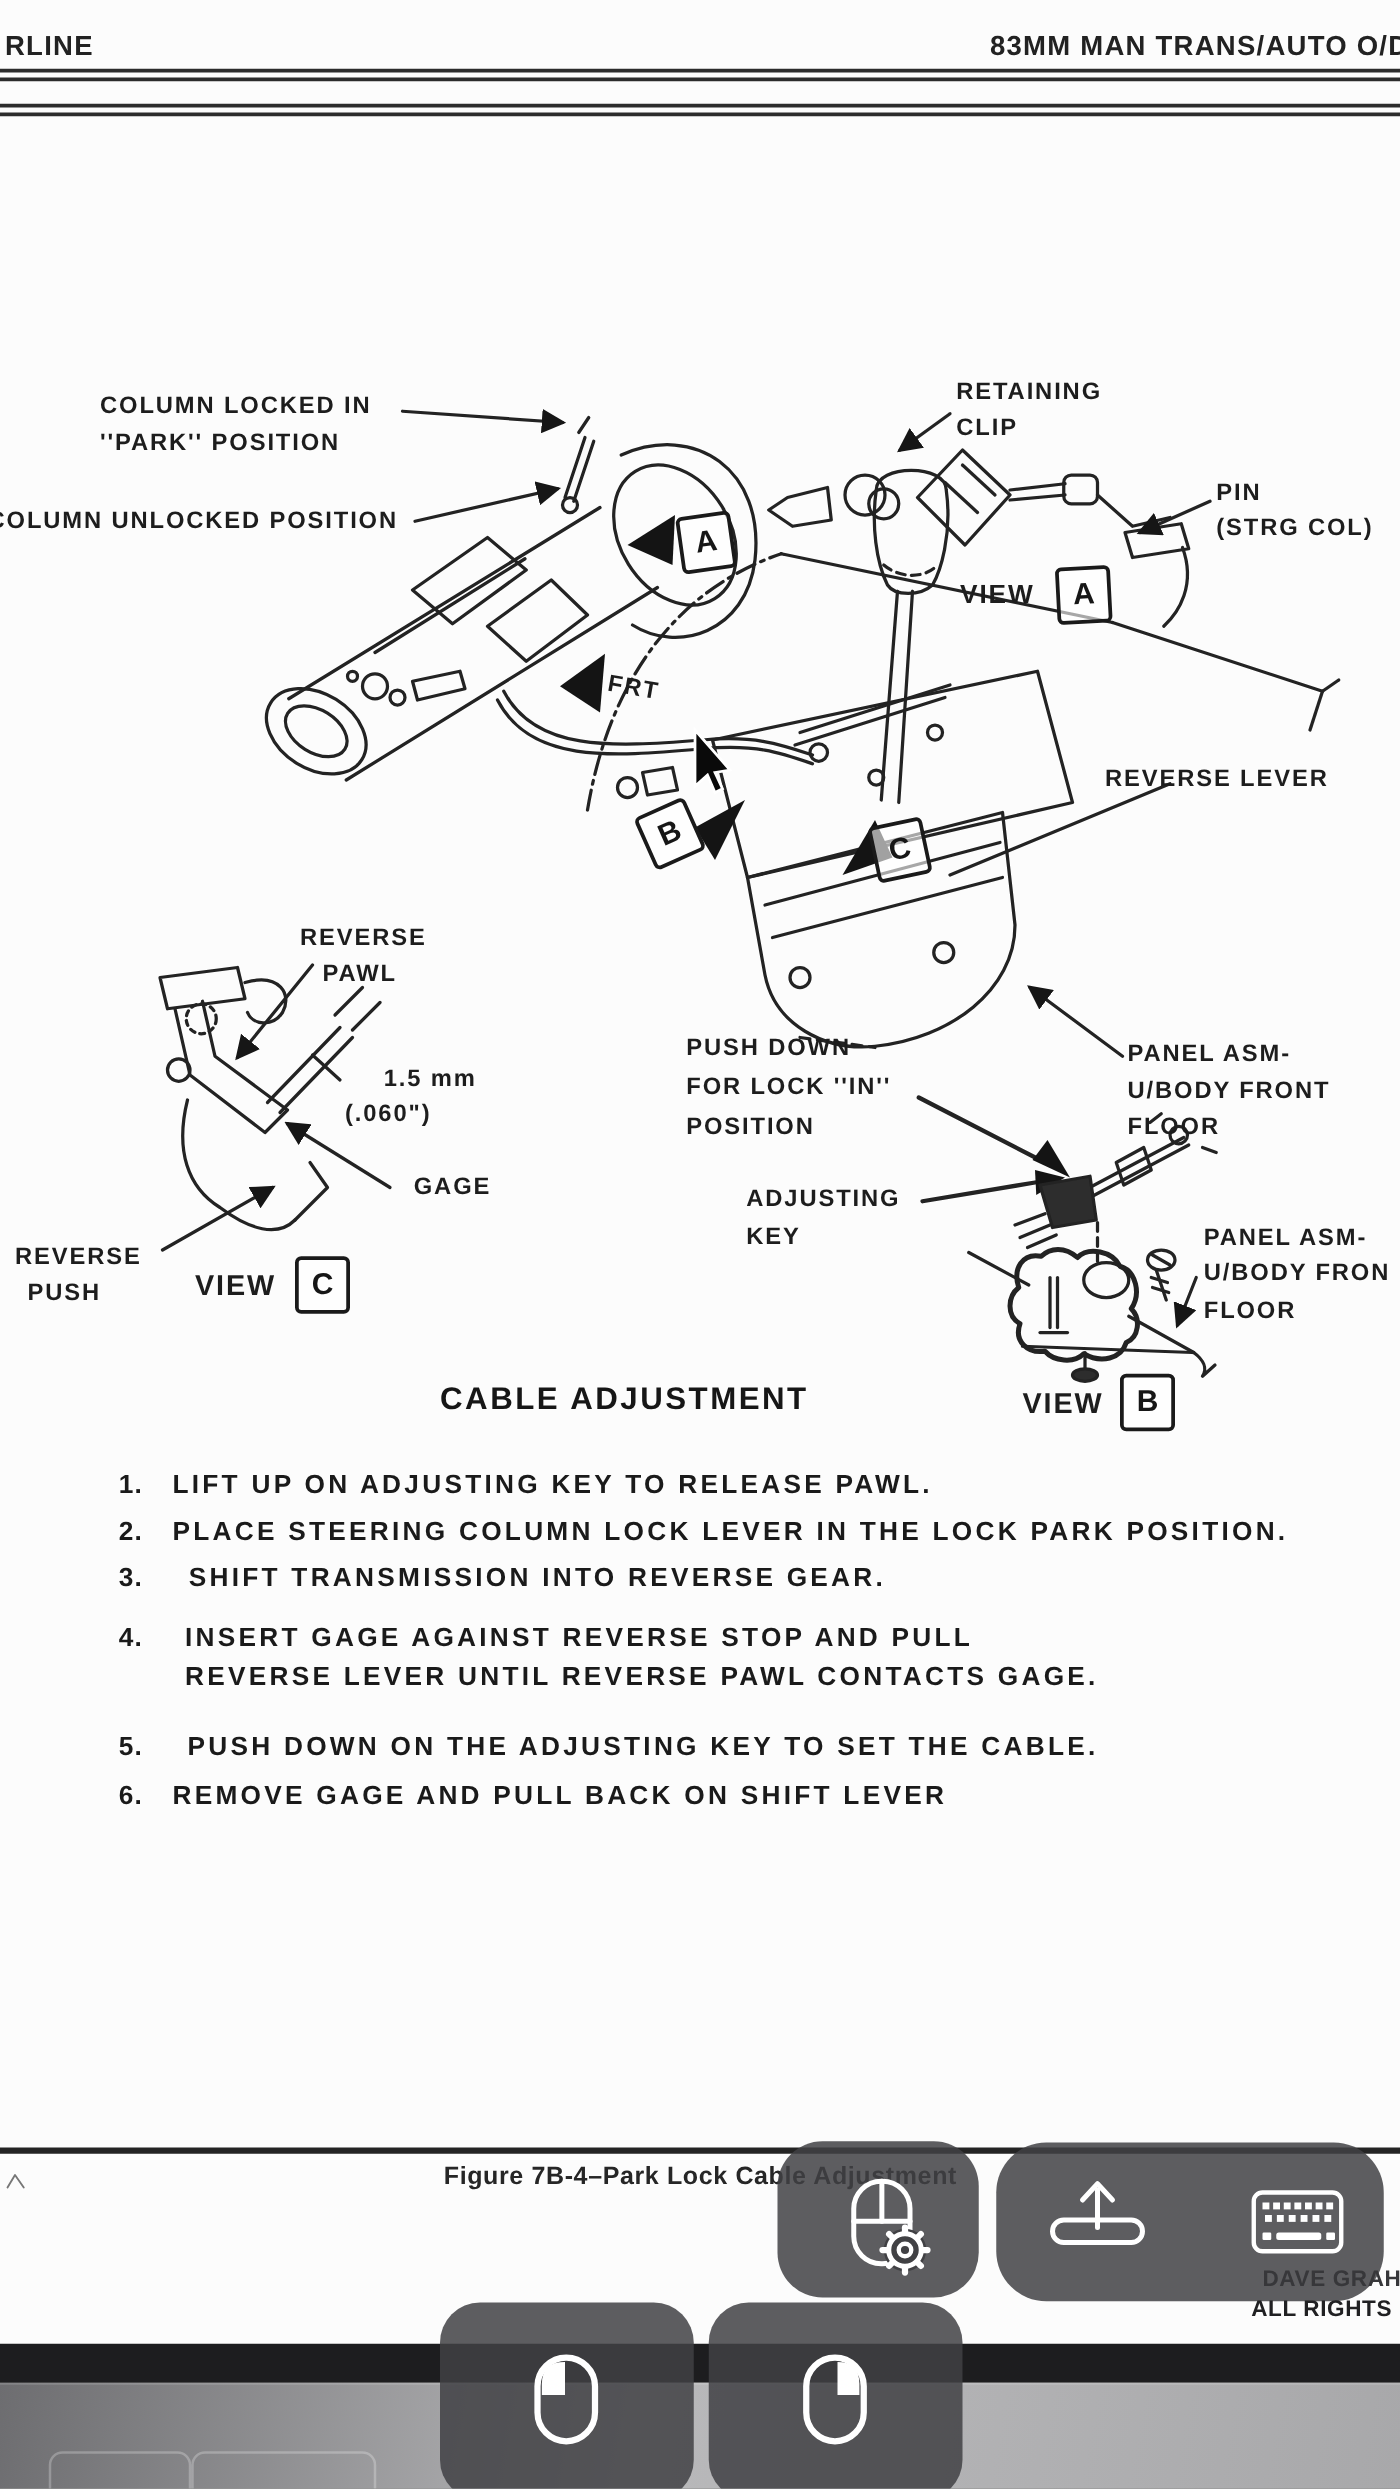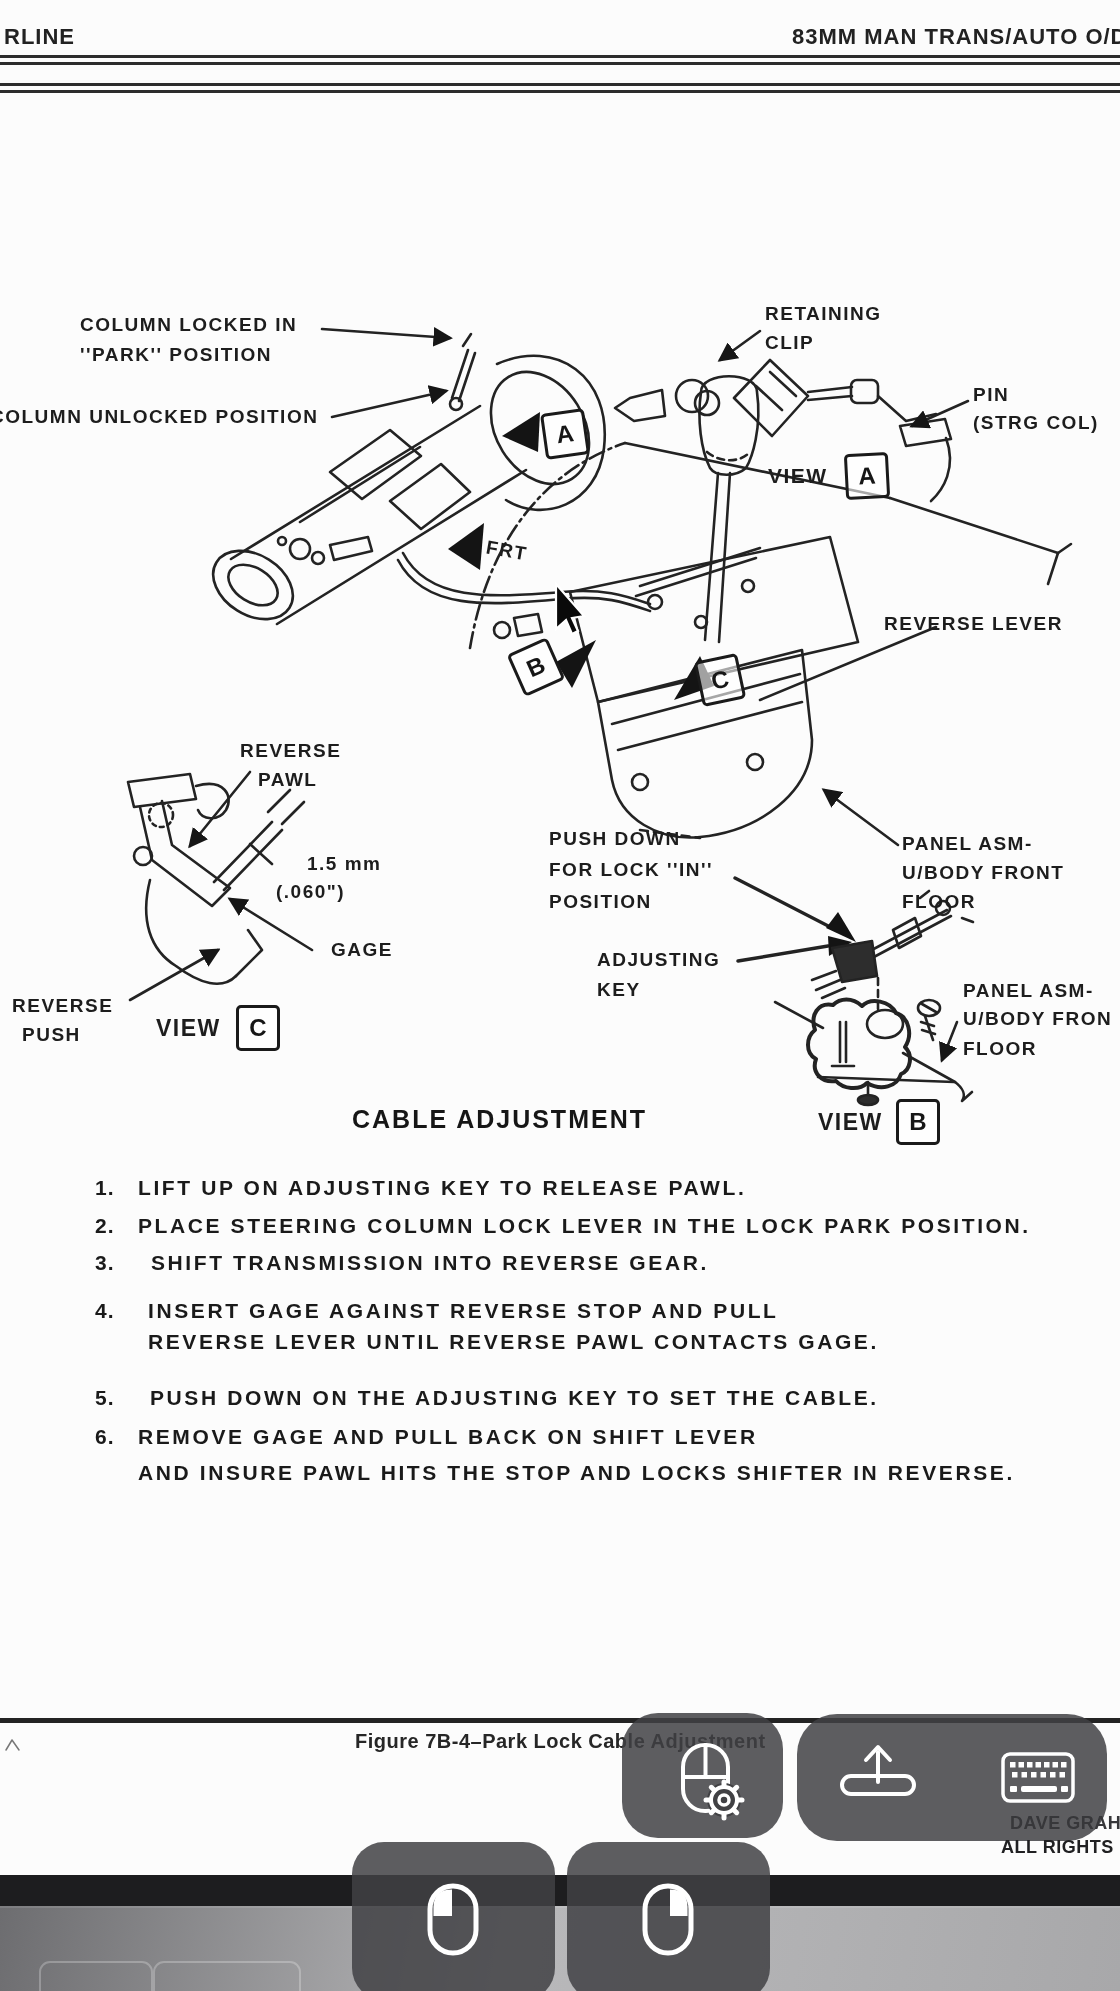--- a/index.html
+++ b/index.html
@@ -234,21 +234,20 @@
     <div class="step-txt" style="top:1214px;">PLACE STEERING COLUMN LOCK LEVER IN THE LOCK PARK POSITION.</div>
     <div class="step-num" style="top:1251px;">3.</div>
     <div class="step-txt" style="top:1251px;margin-left:13px;">SHIFT TRANSMISSION INTO REVERSE GEAR.</div>
     <div class="step-num" style="top:1299px;">4.</div>
     <div class="step-txt" style="top:1299px;left:148px;">INSERT GAGE AGAINST REVERSE STOP AND PULL</div>
     <div class="step-txt" style="top:1330px;left:148px;">REVERSE LEVER UNTIL REVERSE PAWL CONTACTS GAGE.</div>
     <div class="step-num" style="top:1386px;">5.</div>
     <div class="step-txt" style="top:1386px;margin-left:12px;">PUSH DOWN ON THE ADJUSTING KEY TO SET THE CABLE.</div>
     <div class="step-num" style="top:1425px;">6.</div>
     <div class="step-txt" style="top:1425px;">REMOVE GAGE AND PULL BACK ON SHIFT LEVER</div>
-    <div class="step-txt" style="top:1461px;">AND INSURE PAWL HITS THE STOP AND LOCKS SHIFTER IN REVERSE.</div>
 
     <div class="cap" style="left:355px;top:1730px;">Figure 7B-4–Park Lock Cable Adjustment</div>
 
     <svg class="art" width="1120" height="1991" viewBox="0 0 1120 1991" style="pointer-events:none;">
       <polygon points="556,584 556,629 566,620 572,634 578,631 572,618 584,616" fill="#0a0a0a" stroke="#ffffff" stroke-width="2.2"></polygon>
     </svg>
   </div>
 
   <div class="band"></div>
   <div class="deck">

